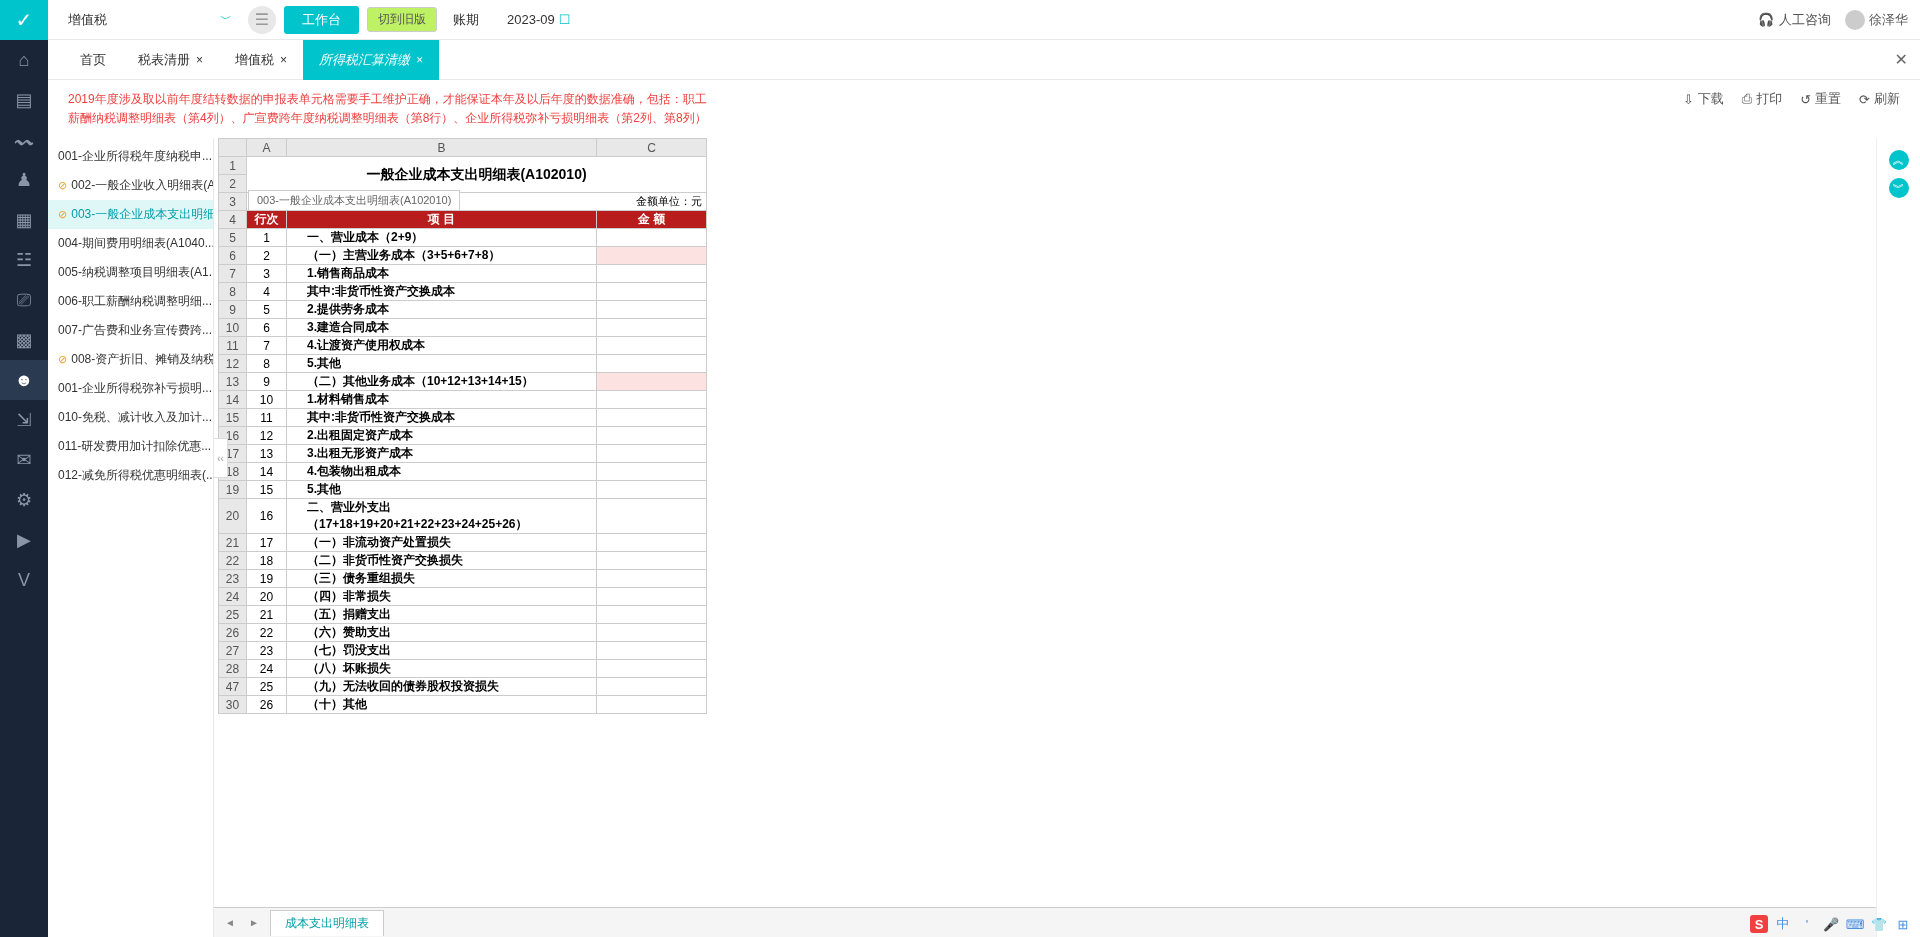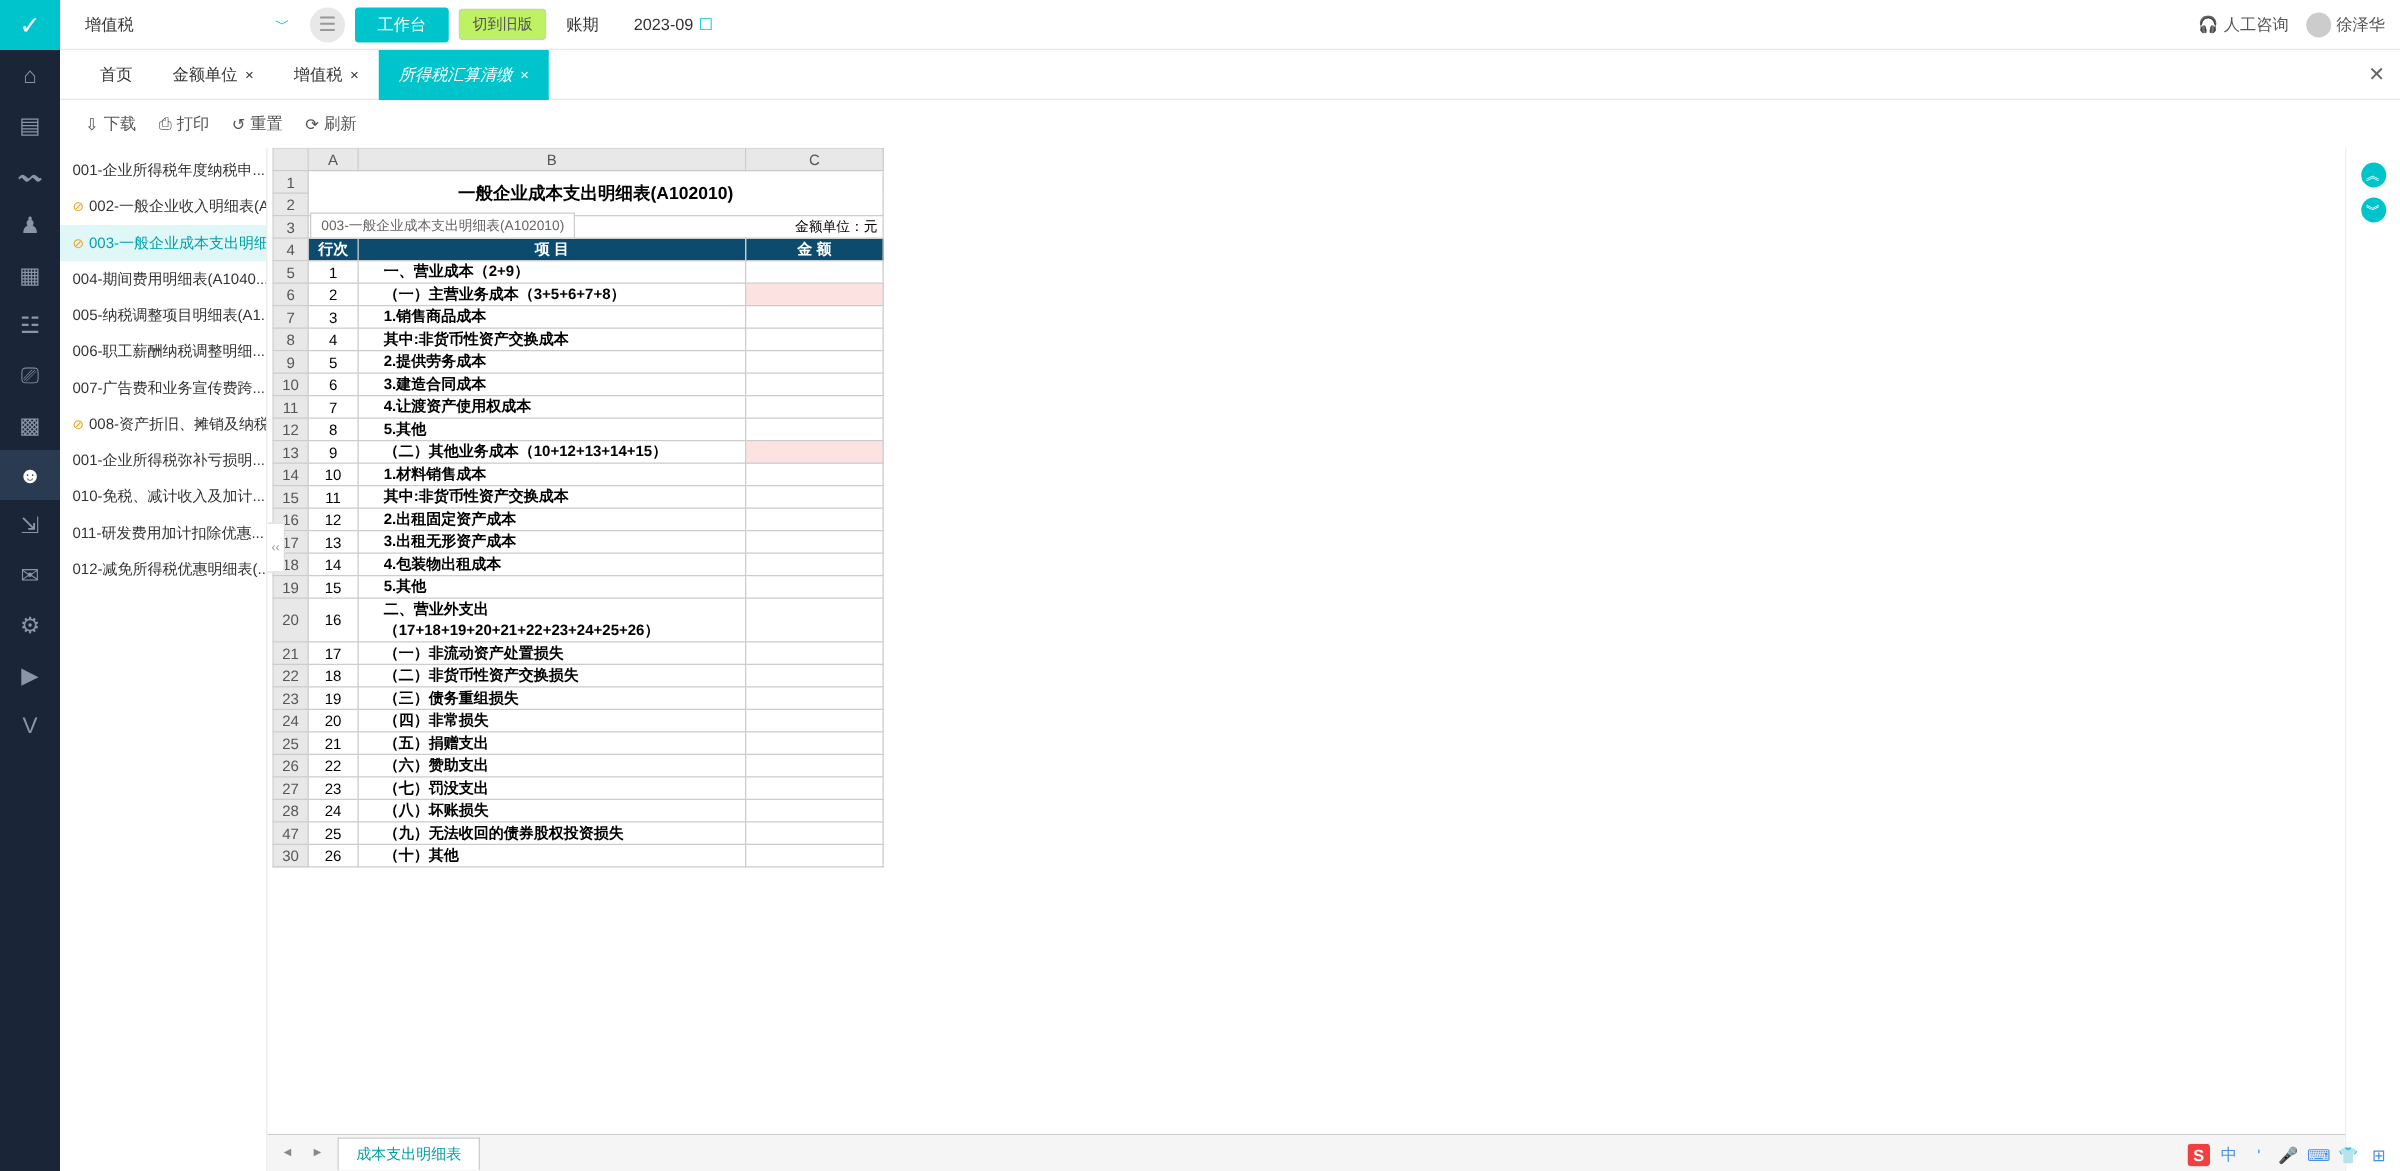--- a/index.html
+++ b/index.html
@@ -39,21 +39,21 @@
 .form-list .item .warn { color: #f0a020; font-size: 11px; }
 .collapse-handle { width: 14px; height: 40px; background: #fff; border: 1px solid #ddd; border-left: none; position: absolute; left: 166px; top: 300px; display: flex; align-items: center; justify-content: center; font-size: 10px; color: #999; cursor: pointer; z-index: 5; }
 .spreadsheet { flex: 1; display: flex; flex-direction: column; overflow: hidden; }
 .sheet-body { flex: 1; overflow: auto; background: #fff; position: relative; padding-left: 4px; }
 .grid-table { border-collapse: collapse; font-size: 12px; }
 .grid-table th, .grid-table td { border: 1px solid #ccc; height: 18px; padding: 0 4px; text-align: center; background: #fff; }
 .grid-table .rowhdr { background: #e8e8e8; width: 28px; color: #555; font-weight: normal; }
 .grid-table .colhdr { background: #e8e8e8; color: #555; font-weight: normal; }
 .grid-table .title-cell { font-weight: bold; font-size: 14px; height: 28px; }
 .grid-table .unit-cell { text-align: right; font-size: 11px; }
-.grid-table .hdr-row td { background: #0c4a6e; color: #fff; font-weight: bold; }
+.grid-table .hdr-row td { background: #b91c1c; color: #fff; font-weight: bold; }
 .grid-table .data-row .c2 { text-align: left; padding-left: 20px; font-weight: bold; }
 .grid-table .pink { background: #fde2e2; }
 .grid-table .c1 { width: 40px; }
 .grid-table .c2 { width: 310px; }
 .grid-table .c3 { width: 110px; }
 .floating-label { position: absolute; top: 52px; left: 34px; background: #fff; border: 1px solid #ccc; padding: 2px 8px; font-size: 11px; color: #666; z-index: 3; }
 .sheet-tabs { height: 30px; border-top: 1px solid #ccc; display: flex; align-items: center; background: #f5f5f5; padding: 0 8px; gap: 8px; }
 .sheet-tabs .nav-btn { width: 16px; font-size: 10px; color: #888; cursor: pointer; text-align: center; }
 .sheet-tabs .sheet-tab { padding: 4px 14px; font-size: 12px; background: #fff; border: 1px solid #ccc; border-bottom: none; color: #00a0a8; cursor: pointer; }
 .year-rail { width: 44px; background: #fff; border-left: 1px solid #eee; display: flex; flex-direction: column; align-items: center; padding-top: 8px; gap: 0; position: absolute; right: 0; top: 0; bottom: 0; }
@@ -112,37 +112,38 @@
         </div>
       </div>
     </div>
 
     <div class="tabs">
       <div id="tabs-container" style="display:flex">
           <div class="tab">
             <span>首页</span>
           </div>
           <div class="tab">
-            <span>金额单位</span>
+            <span>税表清册</span>
             <span class="close">×</span>
           </div>
           <div class="tab">
             <span>增值税</span>
             <span class="close">×</span>
           </div>
           <div class="tab active">
             <span>所得税汇算清缴</span>
             <span class="close">×</span>
           </div>
         </div>
       <span class="close-all">✕</span>
     </div>
 
     <div class="content">
       <div class="warning-bar">
+        <div class="warning-text">2019年度涉及取以前年度结转数据的申报表单元格需要手工维护正确，才能保证本年及以后年度的数据准确，包括：职工薪酬纳税调整明细表（第4列）、广宣费跨年度纳税调整明细表（第8行）、企业所得税弥补亏损明细表（第2列、第8列）</div>
         <div class="actions">
           <div class="act">
               <span>⇩</span>
               <span>下载</span>
             </div>
           <div class="act">
               <span>⎙</span>
               <span>打印</span>
             </div>
           <div class="act">

